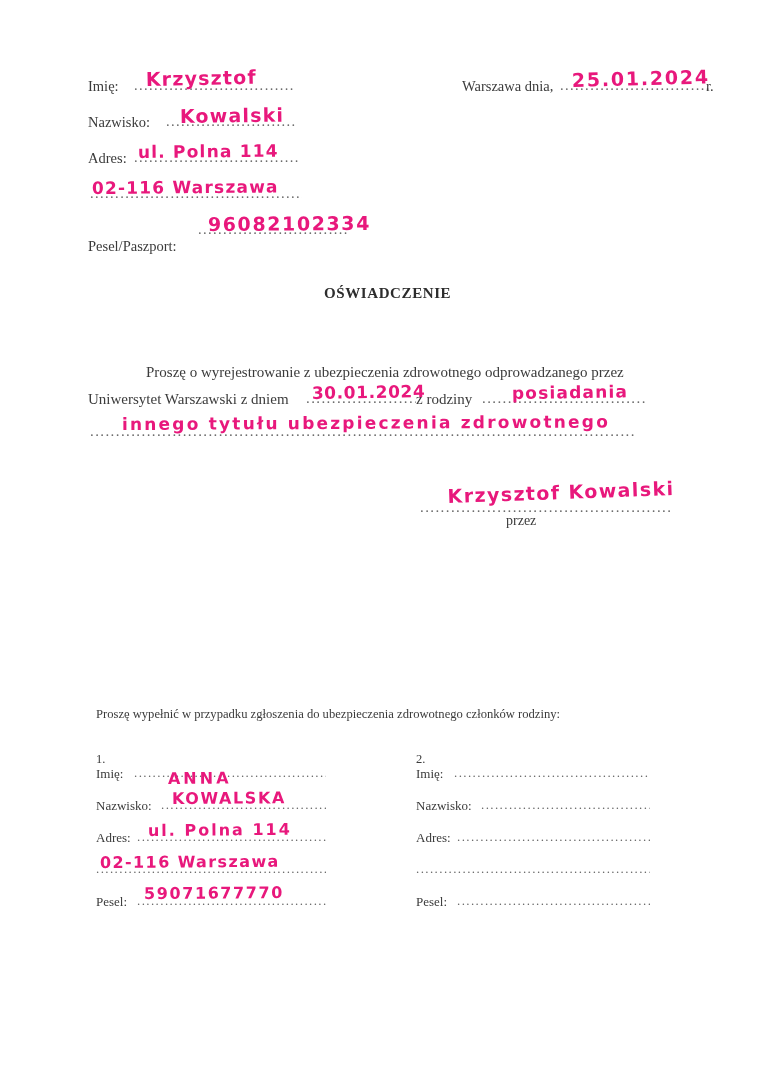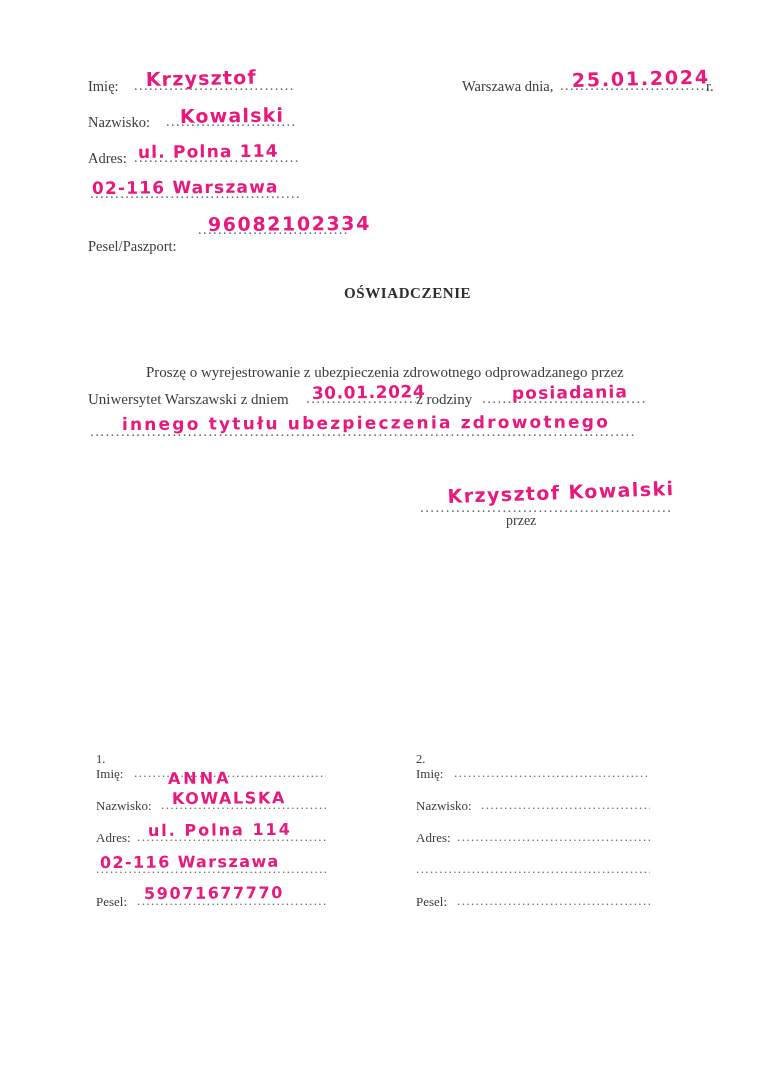--- a/index.html
+++ b/index.html
@@ -115,38 +115,39 @@
 
   <div class="fieldlabel" style="left:88px; top:222px; font-size:14.5px;margin-top:16px;">Pesel/Paszport:</div>
   <div class="dots row" style="left:198px; top:222px; width:150px; font-size:14.5px; color:#6a6a6a;">..............................</div>
   <div class="hand hand-lg" style="left:208px; top:213px; transform:rotate(-0.4deg); letter-spacing:1.6px;">96082102334</div>
 
   <div class="fieldlabel" style="left:462px; top:78px; font-size:14.5px;">Warszawa dnia,</div>
   <div class="dots row" style="left:560px; top:78px; width:150px; font-size:14.5px; color:#6a6a6a;">..............................</div>
   <div class="hand hand-lg" style="left:572px; top:69px; transform:rotate(-1.5deg); letter-spacing:1.8px;">25.01.2024</div>
   <div class="fieldlabel" style="left:706px; top:78px; font-size:14.5px;">r.</div>
 
-  <div class="title" style="left:324px; top:285px;margin-left:20px;">OŚWIADCZENIE</div>
+  <div class="title" style="left:324px; top:285px;">OŚWIADCZENIE</div>
 
   <div class="body-line" style="left:146px; top:364px;">Proszę o wyrejestrowanie z ubezpieczenia zdrowotnego odprowadzanego przez</div>
 
   <div class="body-line" style="left:88px; top:391px;">Uniwersytet Warszawski z dniem</div>
   <div class="dots row" style="left:306px; top:391px; width:110px; font-size:15px; color:#6a6a6a;">......................</div>
   <div class="hand hand-md" style="left:312px; top:383px; transform:rotate(-1deg); letter-spacing:0.6px;">30.01.2024</div>
   <div class="body-line" style="left:416px; top:391px;">z rodziny</div>
   <div class="dots row" style="left:482px; top:391px; width:164px; font-size:15px; color:#6a6a6a;">.................................</div>
   <div class="hand hand-md" style="left:512px; top:383px; transform:rotate(-0.8deg);">posiadania</div>
 
   <div class="dots row" style="left:90px; top:424px; width:556px; font-size:15px; color:#6a6a6a;">..........................................................................................................</div>
   <div class="hand hand-md" style="left:122px; top:414px; transform:rotate(-0.3deg); letter-spacing:2.2px;">innego tytułu ubezpieczenia zdrowotnego</div>
 
   <div class="dots row" style="left:420px; top:500px; width:250px; font-size:15px; color:#6a6a6a;">.................................................</div>
   <div class="hand hand-lg" style="left:448px; top:485px; transform:rotate(-2deg); letter-spacing:1.4px;">Krzysztof Kowalski</div>
   <div class="caption" style="left:506px; top:513px;">przez</div>
 
+  <div class="note" style="left:96px; top:707px;">Proszę wypełnić w przypadku zgłoszenia do ubezpieczenia zdrowotnego członków rodziny:</div>
 
   <div class="idx" style="left:96px; top:752px;">1.</div>
 
   <div class="fieldlabel" style="left:96px; top:766px;">Imię:</div>
   <div class="dots row" style="left:134px; top:766px; width:192px; font-size:13px; color:#6a6a6a;">.......................................................</div>
   <div class="hand hand-sm" style="left:168px; top:757px; transform:rotate(-0.5deg); letter-spacing:3px;margin-top:12px;">ANNA</div>
 
   <div class="fieldlabel" style="left:96px; top:798px;">Nazwisko:</div>
   <div class="dots row" style="left:161px; top:798px; width:165px; font-size:13px; color:#6a6a6a;">..............................................</div>
   <div class="hand hand-sm" style="left:172px; top:789px; transform:rotate(-0.4deg); letter-spacing:1.6px;">KOWALSKA</div>

